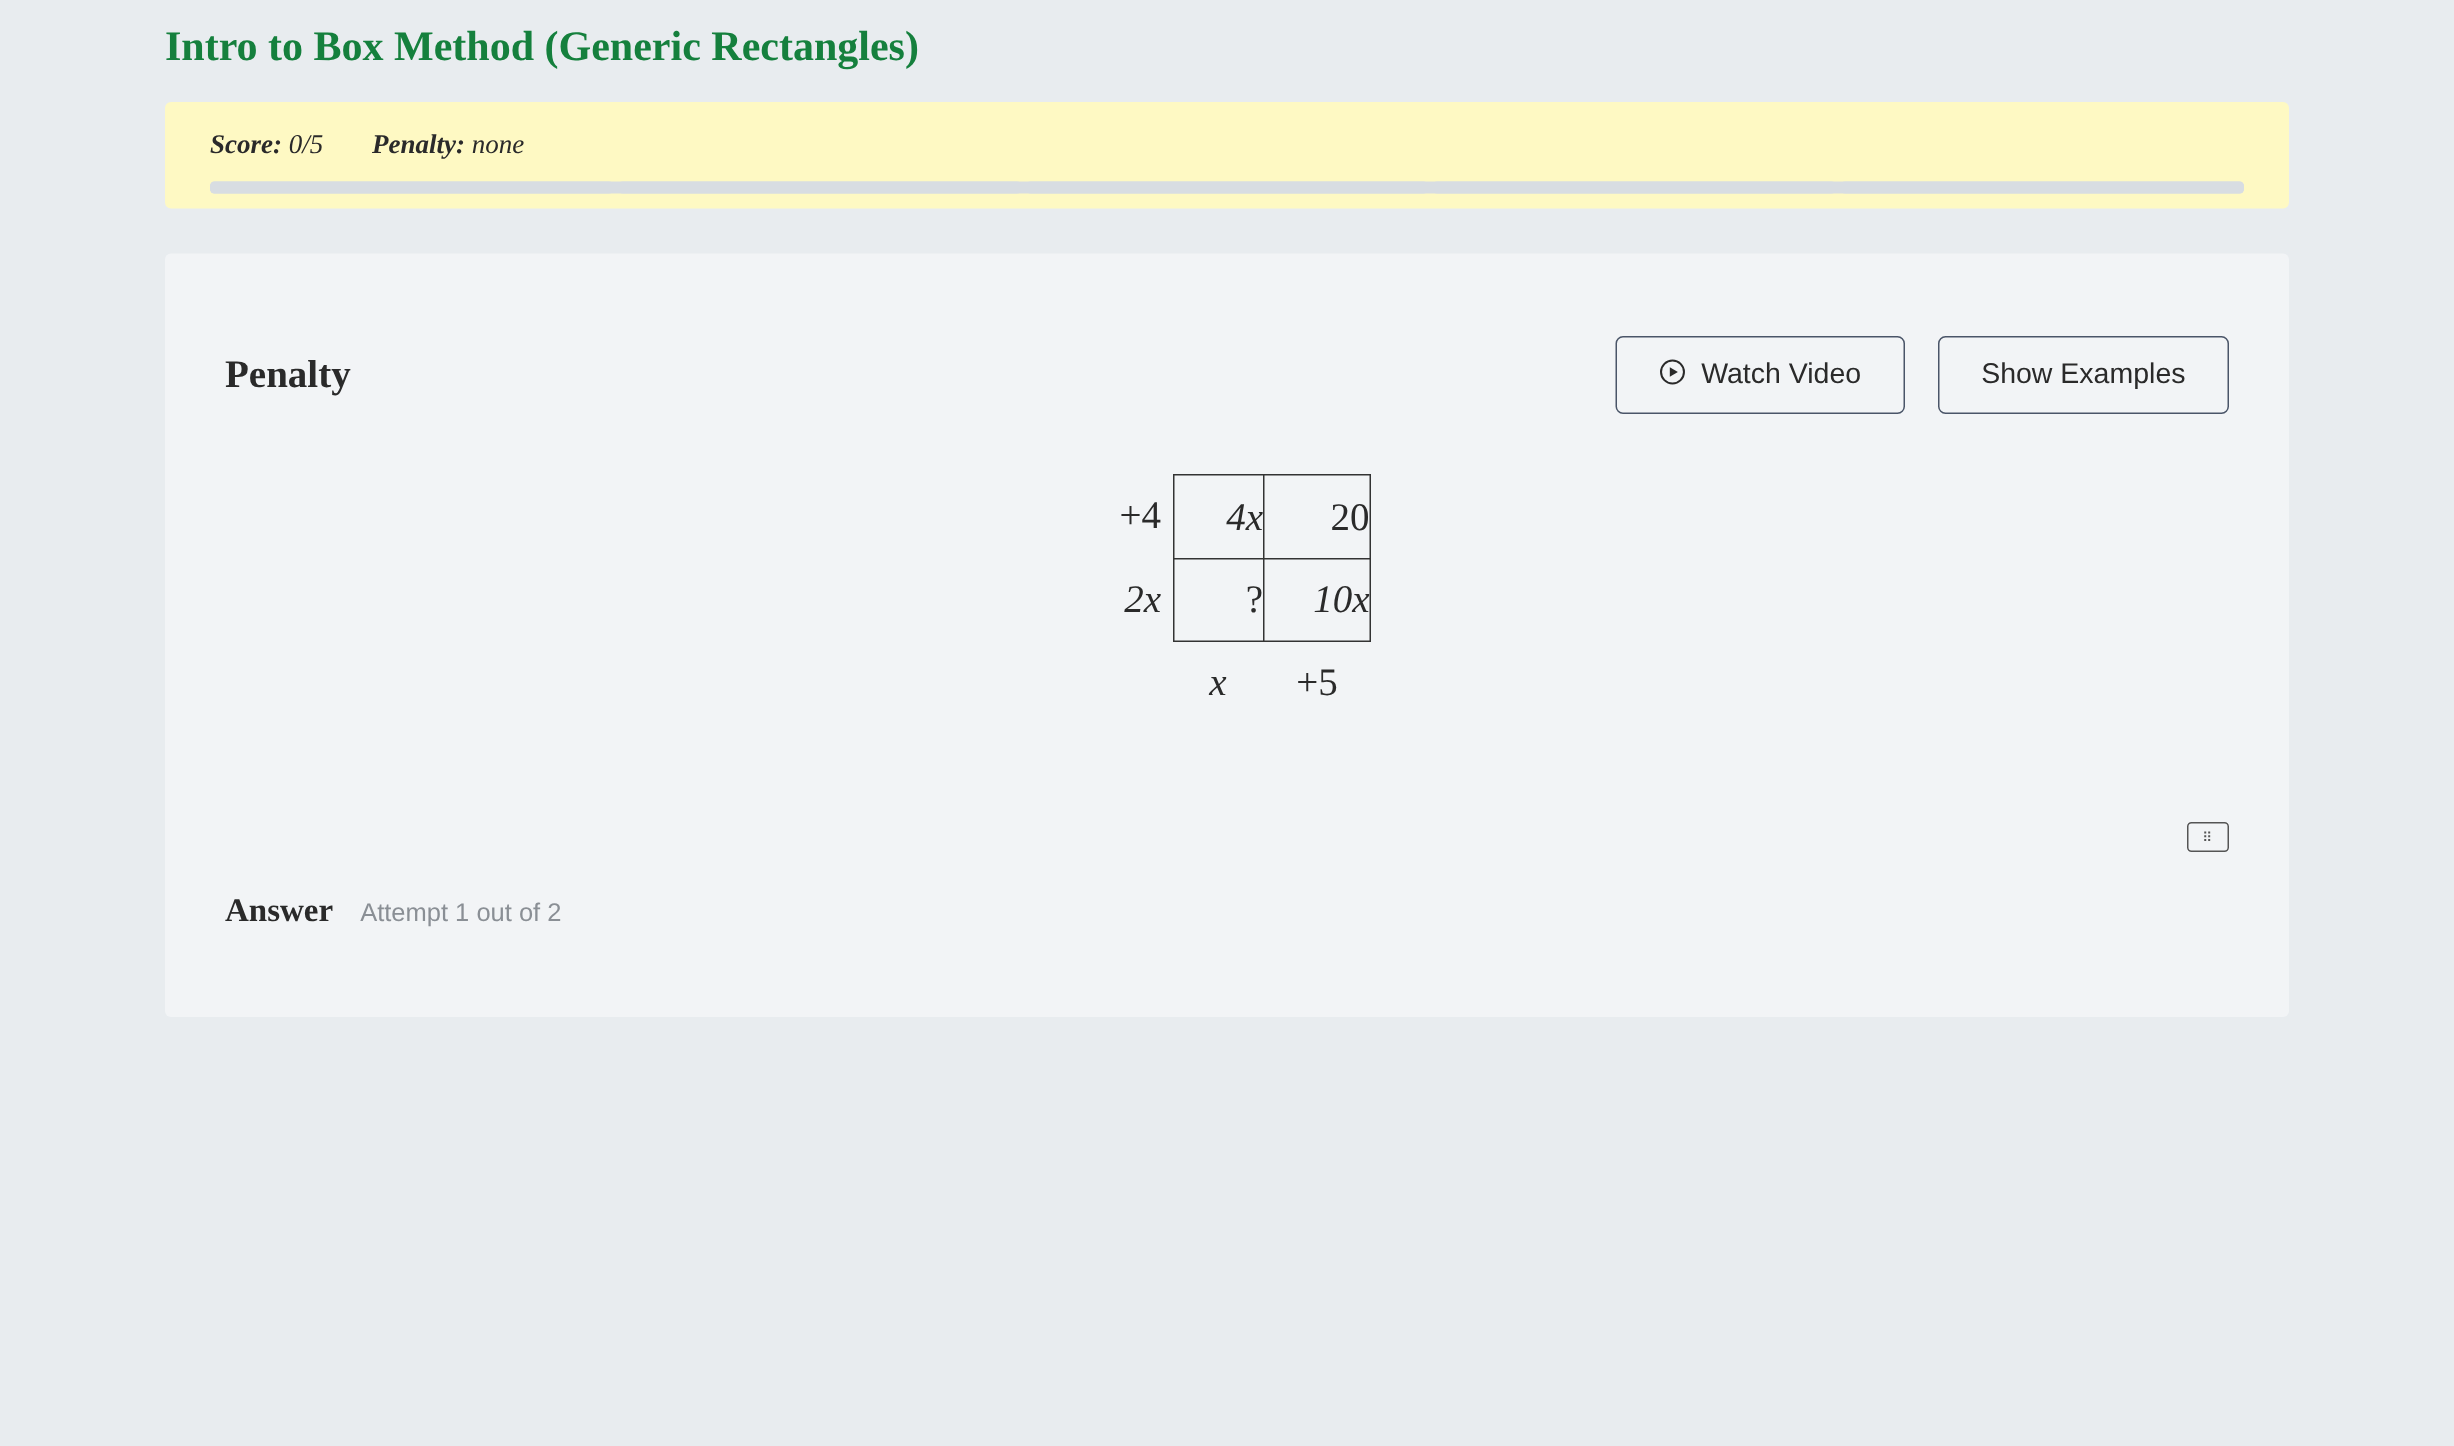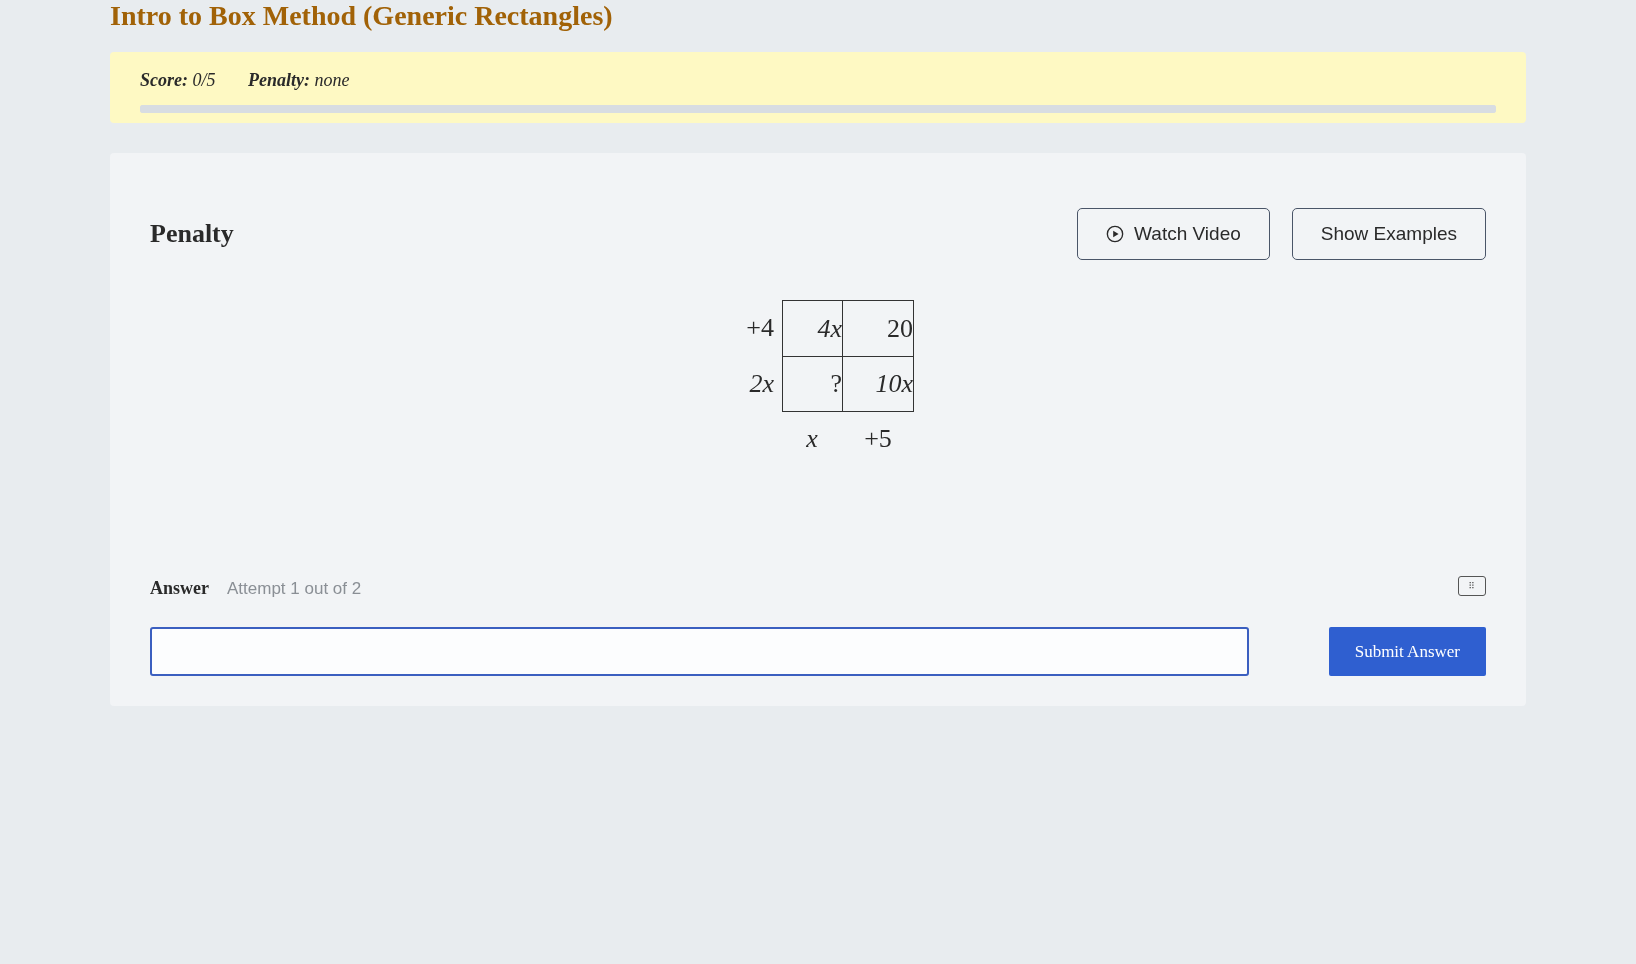--- a/index.html
+++ b/index.html
@@ -8,22 +8,22 @@
   background: #e8ecef;
   color: #2a2a2a;
   padding: 0;
   width: 1636px;
   height: 964px;
   overflow: hidden;
 }
 .page-title {
   font-size: 28px;
   font-weight: bold;
-  padding: 0 0 20px 110px;
-  color: #a16207;
+  padding: 16px 0 20px 110px;
+  color: #15803d;
 }
 .score-bar {
   margin: 0 110px 10px 110px;
   background: #fef9c3;
   border-radius: 4px;
   padding: 18px 30px 10px 30px;
   font-style: italic;
 }
 .score-line {
   font-size: 18px;
@@ -68,21 +68,21 @@
 .btn-outline {
   border: 1.5px solid #4a5568;
   background: transparent;
   border-radius: 5px;
   padding: 14px 28px;
   font-size: 19px;
   font-family: -apple-system, BlinkMacSystemFont, 'Segoe UI', sans-serif;
   color: #2a2a2a;
   cursor: pointer;
   display: flex;
-  align-items: center;
+  align-items: flex-start;
   gap: 10px;
 }
 .play-icon {
   display: inline-flex;
   width: 18px;
   height: 18px;
 }
 .question-text {
   font-size: 25px;
   margin-bottom: 48px;
@@ -115,21 +115,21 @@
 .cell-bl { border-right: none; }
 .italic { font-style: italic; }
 .bottom-label { padding-top: 6px; }
 .answer-section {
   display: flex;
   align-items: baseline;
   gap: 18px;
   margin-bottom: 28px;
 }
 .answer-label {
-  font-size: 18px;
+  font-size: 22px;
   font-weight: bold;
   margin-top: 48px;
 }
 .attempt-text {
   font-size: 17px;
   color: #8a8f95;
   font-family: -apple-system, sans-serif;
   margin-top: 36px;
 }
 .keyboard-icon {
@@ -236,17 +236,13 @@
     </div>
   </div>
 
   <div class="answer-section">
     <span class="answer-label">Answer</span>
     <span class="attempt-text">Attempt 1 out of 2</span>
   </div>
 
   <div class="keyboard-icon">⠿</div>
 
-  <div class="answer-row">
-    <input class="answer-input" type="text" placeholder="" style="">
-    <button class="submit-btn">Submit Answer</button>
-  </div>
 </div>
 
 </body></html>

